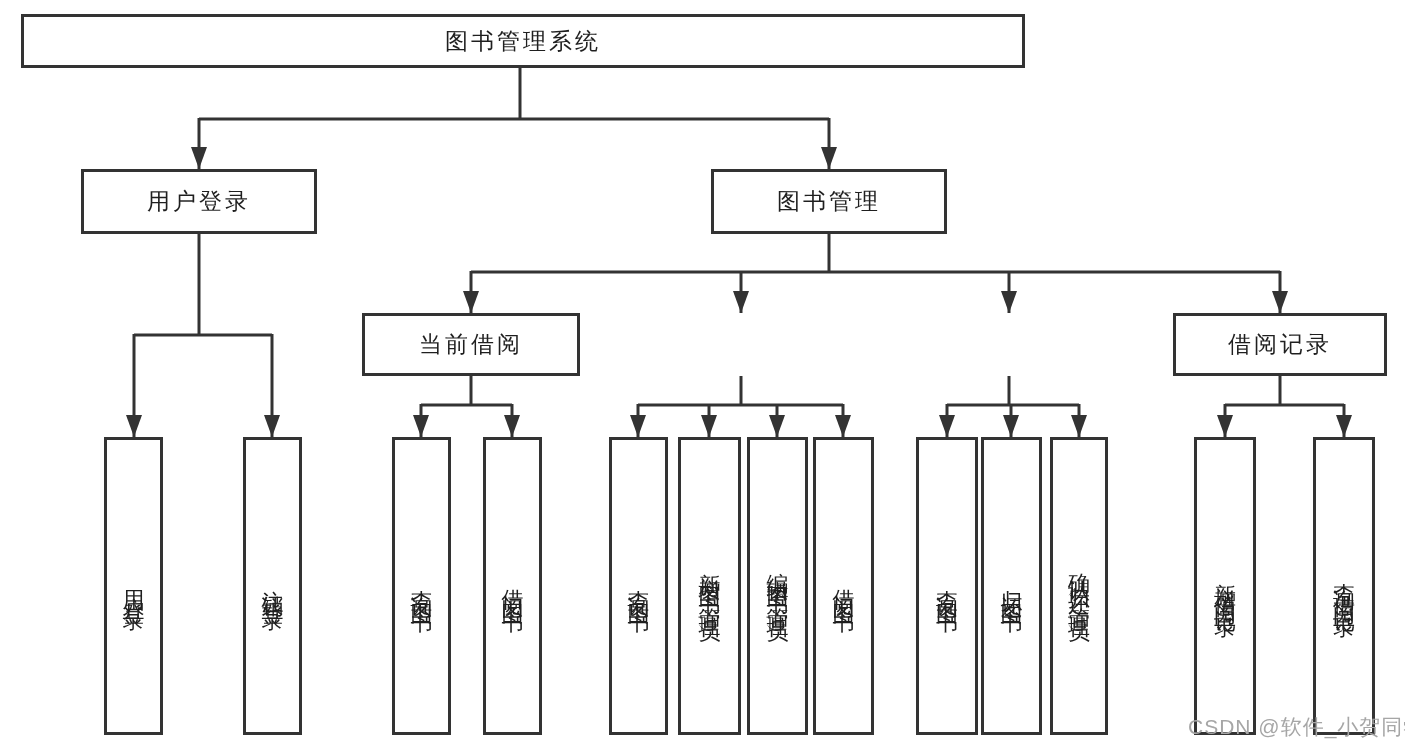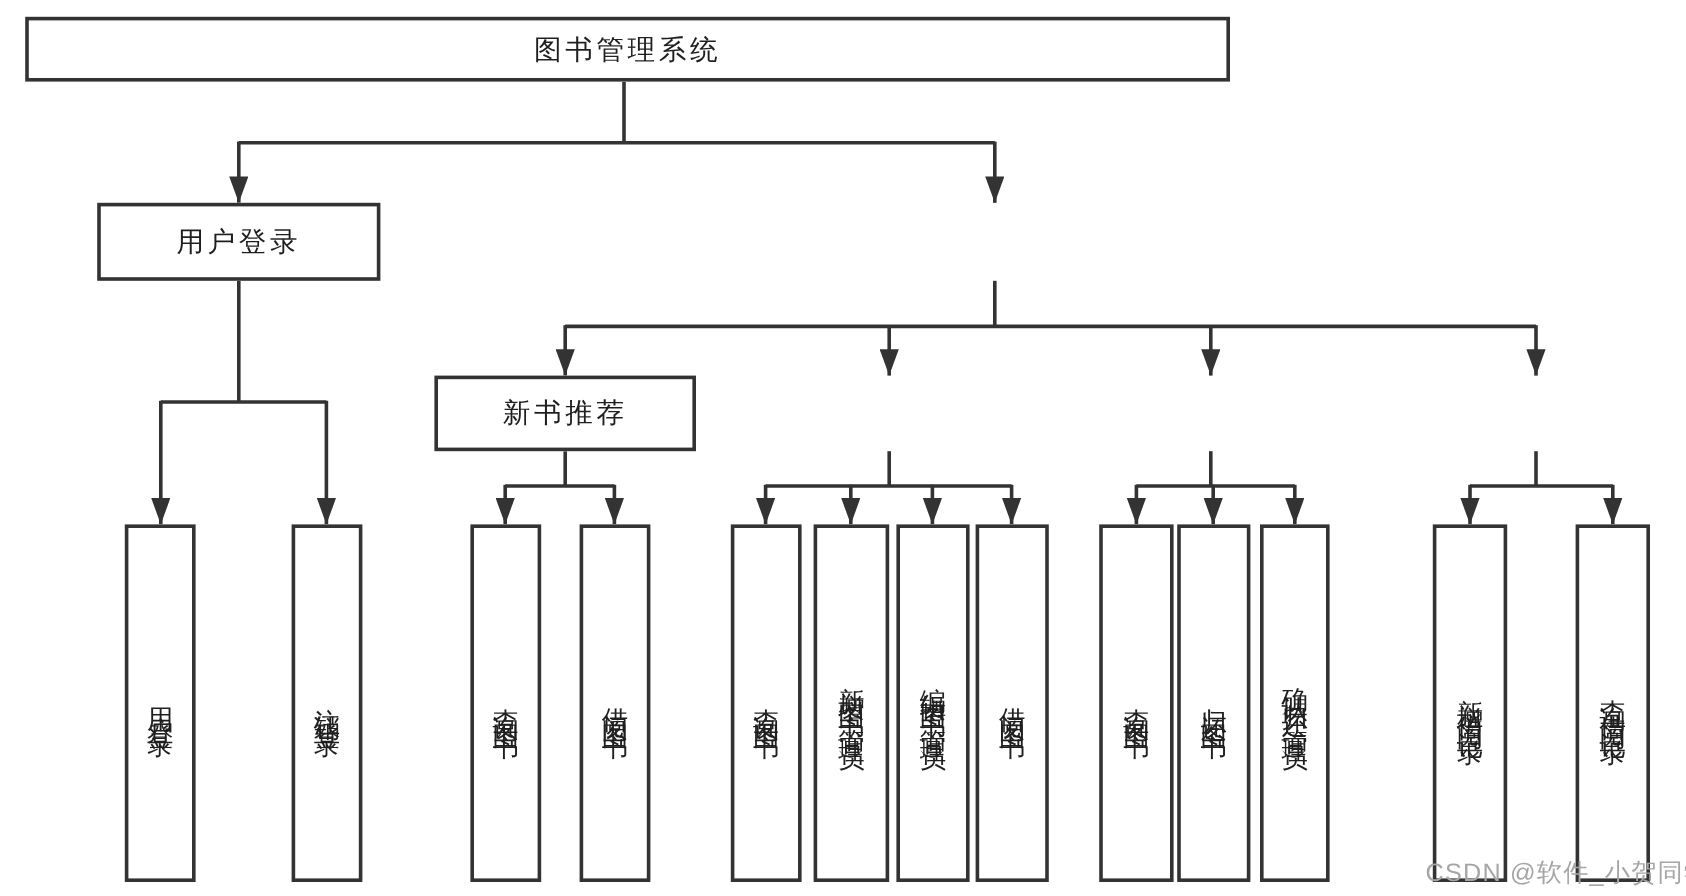--- a/index.html
+++ b/index.html
@@ -104,22 +104,24 @@
 
     <path d="M1280 376 V405"></path>
     <path d="M1225 405 H1344"></path>
     <path d="M1225 404 V437" marker-end="url(#arrow)"></path>
     <path d="M1344 404 V437" marker-end="url(#arrow)"></path>
   </svg>
 
   <div class="box hbox" style="left:21px;top:14px;width:1004px;height:54px">图书管理系统</div>
 
   <div class="box hbox" style="left:81px;top:169px;width:236px;height:65px">用户登录</div>
+  <div class="box hbox" style="left:711px;top:169px;width:236px;height:65px">图书管理</div>
 
-  <div class="box hbox" style="left:362px;top:313px;width:218px;height:63px">新书推荐</div>
+  <div class="box hbox" style="left:362px;top:313px;width:218px;height:63px">当前借阅</div>
+  <div class="box hbox" style="left:1173px;top:313px;width:214px;height:63px">借阅记录</div>
 
   <div class="box vbox" style="left:104px;width:59px">用户登录</div>
   <div class="box vbox" style="left:243px;width:59px">注销登录</div>
   <div class="box vbox" style="left:392px;width:59px">查询图书</div>
   <div class="box vbox" style="left:483px;width:59px">借阅图书</div>
   <div class="box vbox" style="left:609px;width:59px">查询图书</div>
   <div class="box vbox" style="left:678px;width:63px">新增图书（管理员）</div>
   <div class="box vbox" style="left:747px;width:61px">编辑图书（管理员）</div>
   <div class="box vbox" style="left:813px;width:61px">借阅图书</div>
   <div class="box vbox" style="left:916px;width:62px">查询图书</div>

